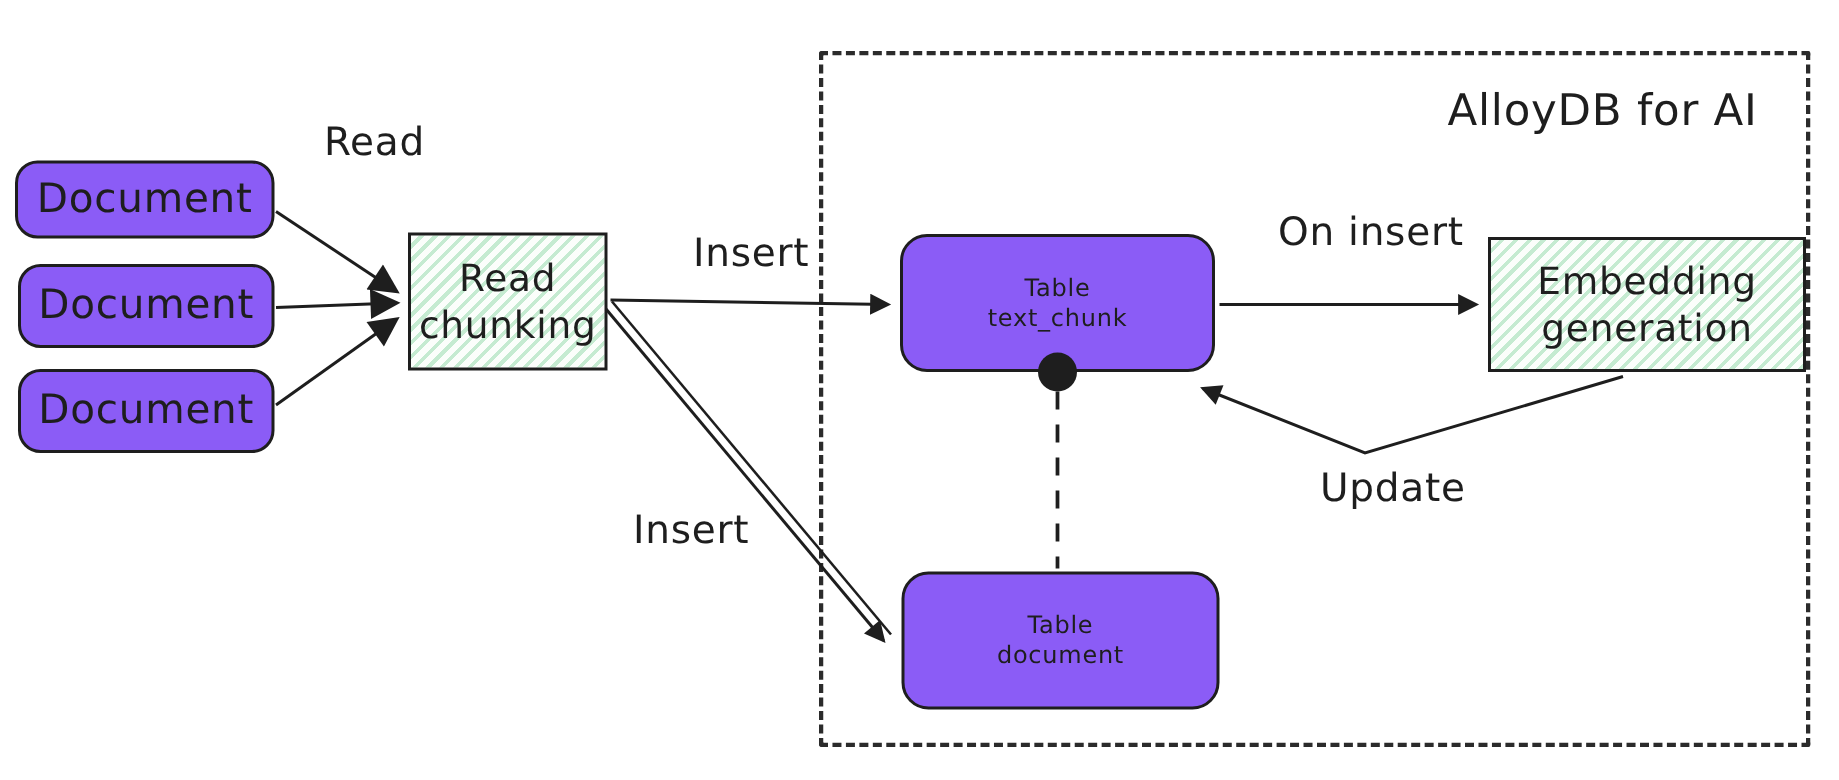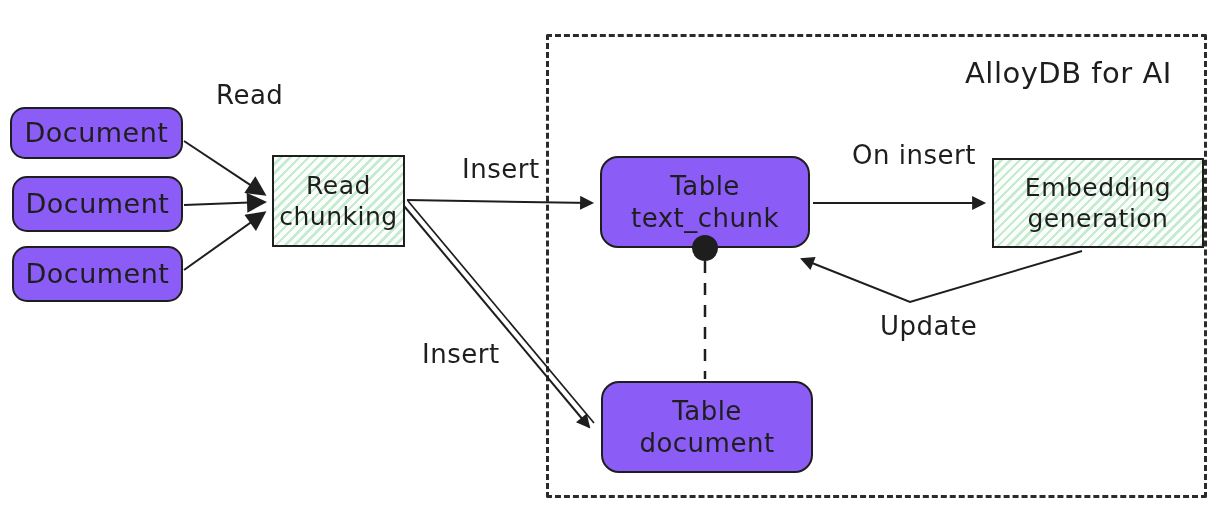--- a/index.html
+++ b/index.html
@@ -9,21 +9,21 @@
   }
   .region{
     position:absolute;left:546px;top:34px;width:655px;height:458px;
     border:3px dashed #2b2b2b;border-radius:2px;z-index:1;
   }
   .box{
     position:absolute;display:flex;align-items:center;justify-content:center;
     border:2.5px solid #1e1e1e;background:#8b5cf6;z-index:3;box-sizing:border-box;
     text-align:center;
   }
-  .box .lbl{white-space:pre-line;font-size:26px;line-height:1.25;letter-spacing:.5px;}
+  .box .lbl{white-space:pre-line;font-size:16px;line-height:1.25;letter-spacing:.5px;}
   .rounded{border-radius:15px;}
   .rounded-big{border-radius:18px;}
   .hatch{
     background:repeating-linear-gradient(135deg,#fbfefb 0 4px,#c5ebd1 4px 6.5px);
   }
   .edge-label{
     position:absolute;z-index:4;font-size:26px;letter-spacing:.5px;white-space:nowrap;margin-left:26px;
   }
   .top-label{
     position:absolute;z-index:4;font-size:29px;letter-spacing:.5px;white-space:nowrap;

